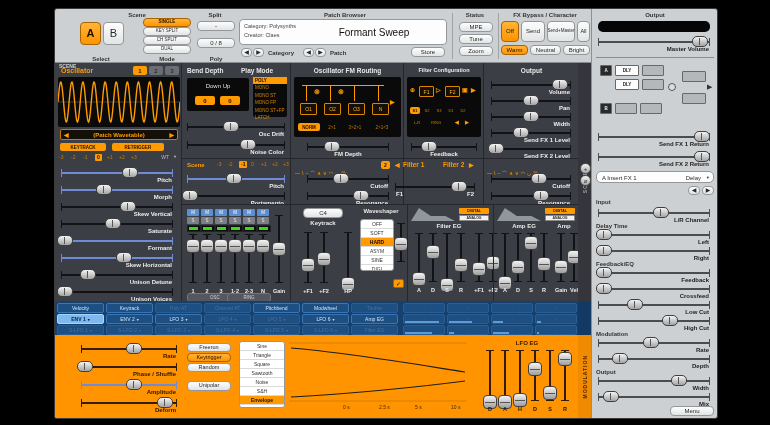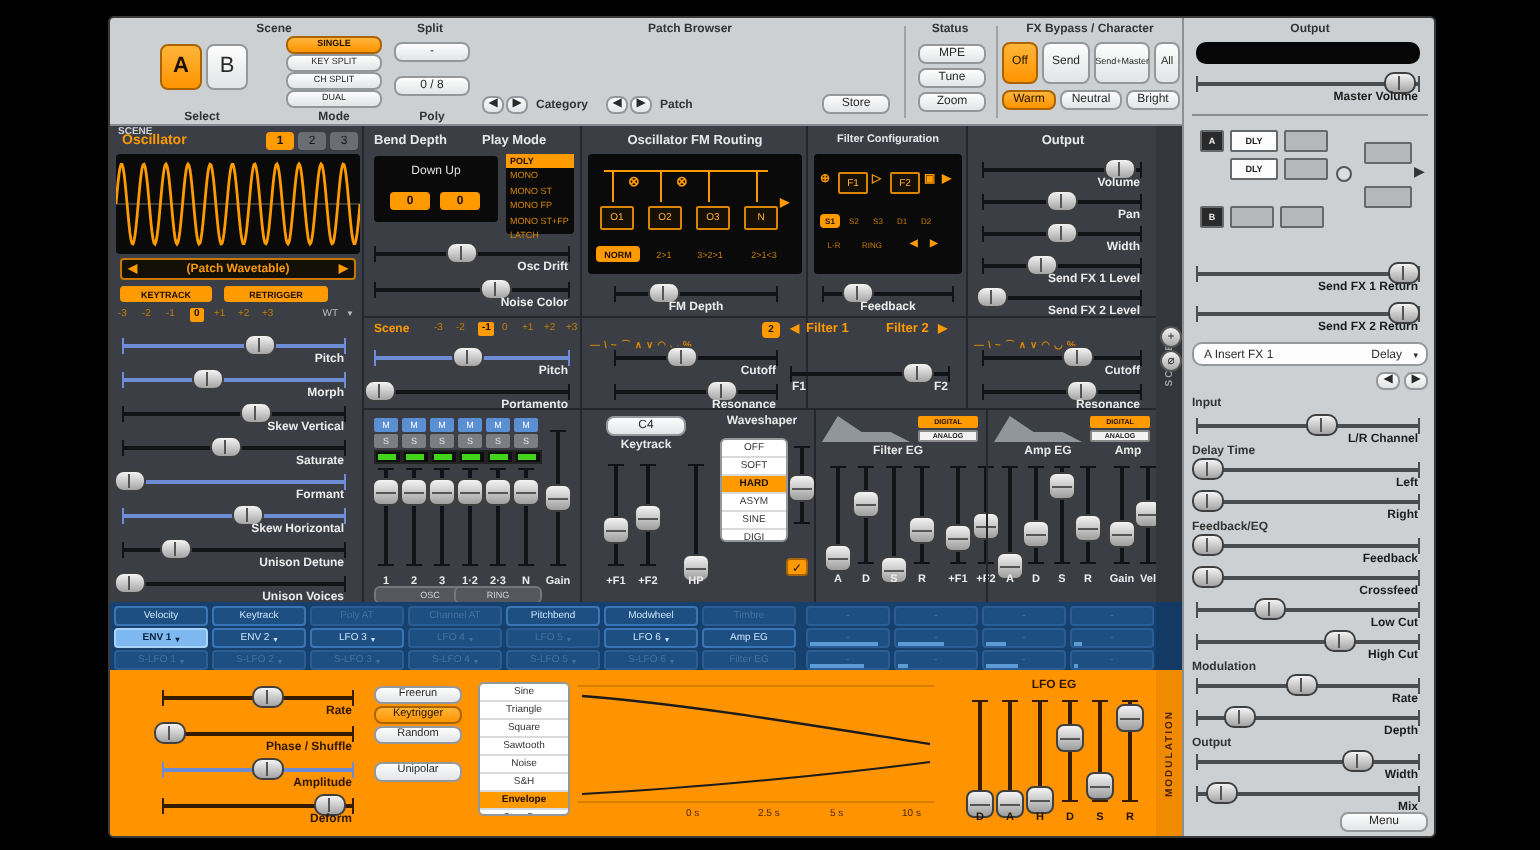--- a/index.html
+++ b/index.html
@@ -98,20 +98,25 @@
       <div class="pill" style="left:0;top:18px;width:48px;height:9px;font-size:4.5px">CH SPLIT</div>
       <div class="pill" style="left:0;top:27px;width:48px;height:9px;font-size:4.5px">DUAL</div>
     </div>
     <span class="lab cap ctr" style="left:88px;top:47px;width:48px">Mode</span>
     <span class="lab cap ctr" style="left:140px;top:3px;width:40px">Split</span>
     <div class="pill" style="left:142px;top:12px;width:38px;height:10px">-</div>
     <div class="pill" style="left:142px;top:29px;width:38px;height:10px">0 / 8</div>
     <span class="lab cap ctr" style="left:142px;top:47px;width:38px">Poly</span>
 
     <span class="lab cap ctr" style="left:230px;top:3px;width:120px">Patch Browser</span>
+    <div class="abs" style="left:184px;top:10px;width:208px;height:26px;background:#fdfdfd;border:1px solid #95989b;border-radius:4px">
+      <span class="lab" style="left:4px;top:4px;font-size:5.5px;color:#444">Category: Polysynths</span>
+      <span class="lab" style="left:4px;top:13px;font-size:5.5px;color:#444">Creator: Claes</span>
+      <span class="lab ctr" style="left:60px;top:8px;width:148px;font-size:10px;color:#111">Formant Sweep</span>
+    </div>
     <div class="pill" style="left:356px;top:38px;width:34px;height:10px">Store</div>
     <div class="pill" style="left:186px;top:39px;width:11px;height:9px">◀</div>
     <div class="pill" style="left:198px;top:39px;width:11px;height:9px">▶</div>
     <span class="lab cap" style="left:213px;top:41px">Category</span>
     <div class="pill" style="left:248px;top:39px;width:11px;height:9px">◀</div>
     <div class="pill" style="left:260px;top:39px;width:11px;height:9px">▶</div>
     <span class="lab cap" style="left:275px;top:41px">Patch</span>
 
     <div class="vline" style="left:397px;top:4px;height:46px"></div>
     <span class="lab cap ctr" style="left:398px;top:3px;width:44px">Status</span>

